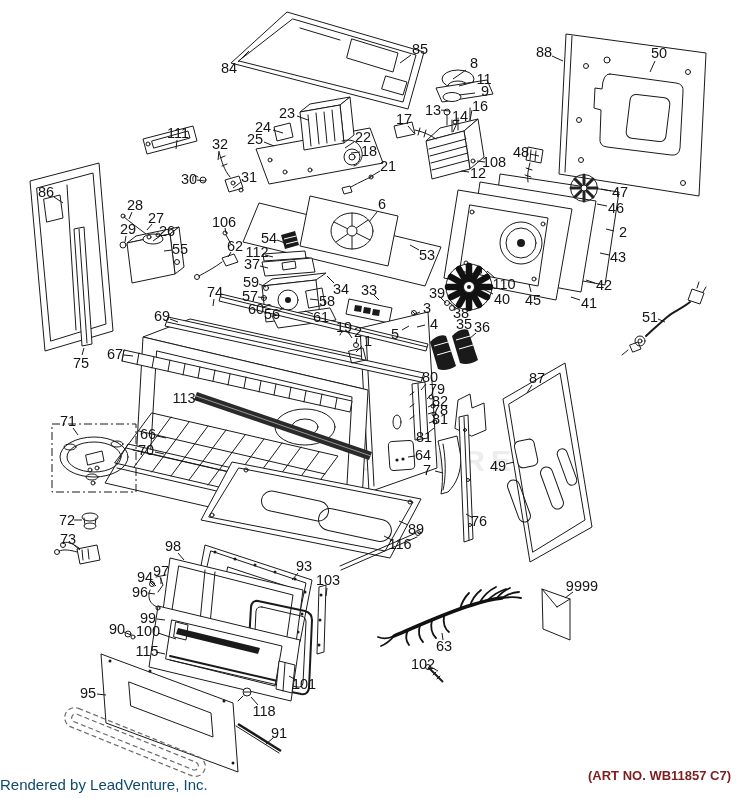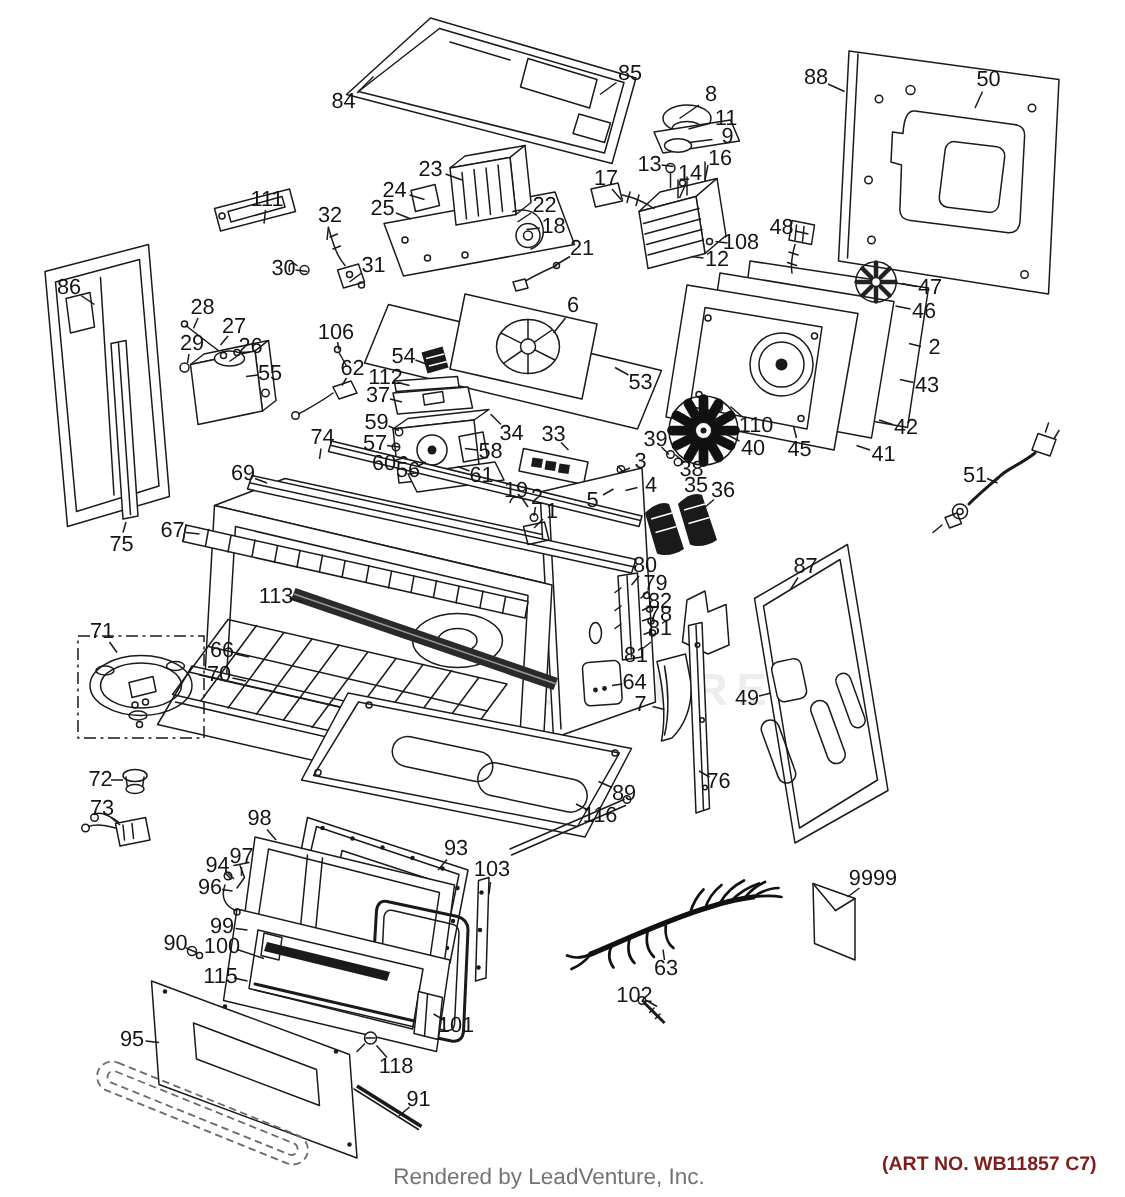--- a/index.html
+++ b/index.html
@@ -13,22 +13,22 @@
   .fw{fill:#fff;stroke:#1a1a1a;stroke-width:1;stroke-linejoin:round}
   .f {fill:#1a1a1a;stroke:none}
   .g6{stroke:#111;stroke-width:6.5;stroke-linecap:round}
   .g3{stroke:#222;stroke-width:3;stroke-linecap:round}
   .h3{stroke:#111;stroke-width:3.5;fill:none;stroke-linecap:round}
   .h2{stroke:#111;stroke-width:1.8;fill:none;stroke-linecap:round}
   .dash{fill:none;stroke:#6a6a6a;stroke-width:1.2;stroke-dasharray:5 3}
   .dd{fill:none;stroke:#1a1a1a;stroke-width:1;stroke-dasharray:8 3 2 3}
   .ldr{stroke:#1a1a1a;stroke-width:1}
   text.lbl{font:14.5px "Liberation Sans",sans-serif;fill:#141414}
-  .credit{position:absolute;left:0;width:732px;top:776px;text-align:center;
-          font:15px "Liberation Sans",sans-serif;color:#737373}
+  .credit{position:absolute;left:0;width:732px;top:776px;text-align:left;
+          font:15px "Liberation Sans",sans-serif;color:#0c4a6e}
   .artno{position:absolute;left:588px;top:768px;font:bold 13px "Liberation Sans",sans-serif;color:#7f1d1d}
 </style>
 </head>
 <body>
 
 <div class="stage">
   <div class="watermark">LEADVENTURE</div>
 
   <svg width="750" height="798" viewBox="0 0 750 798">
 

